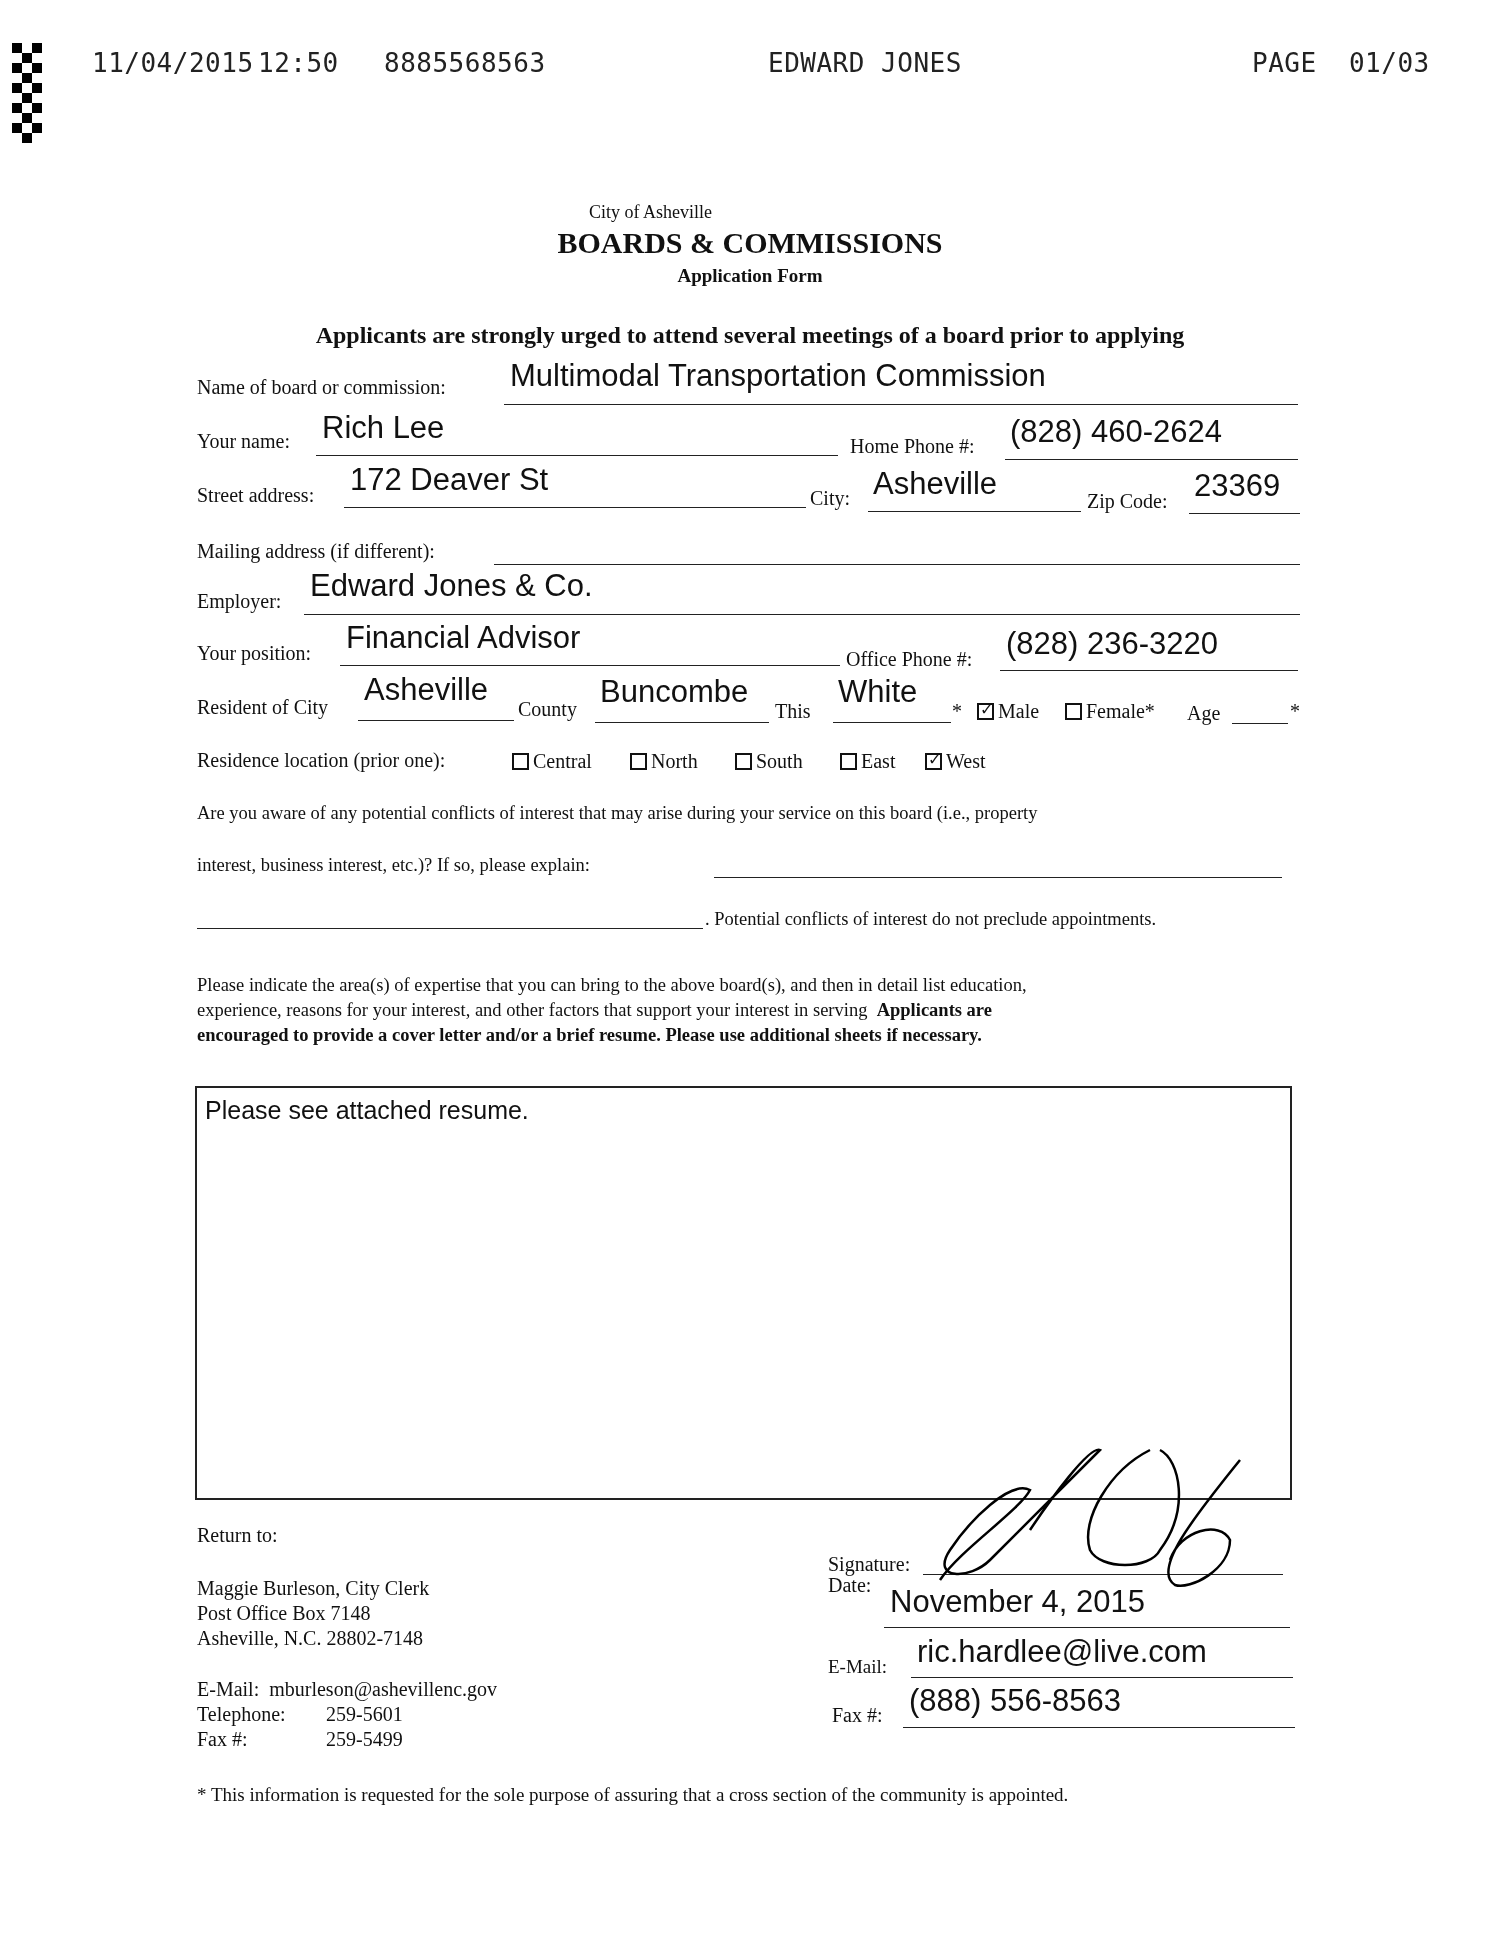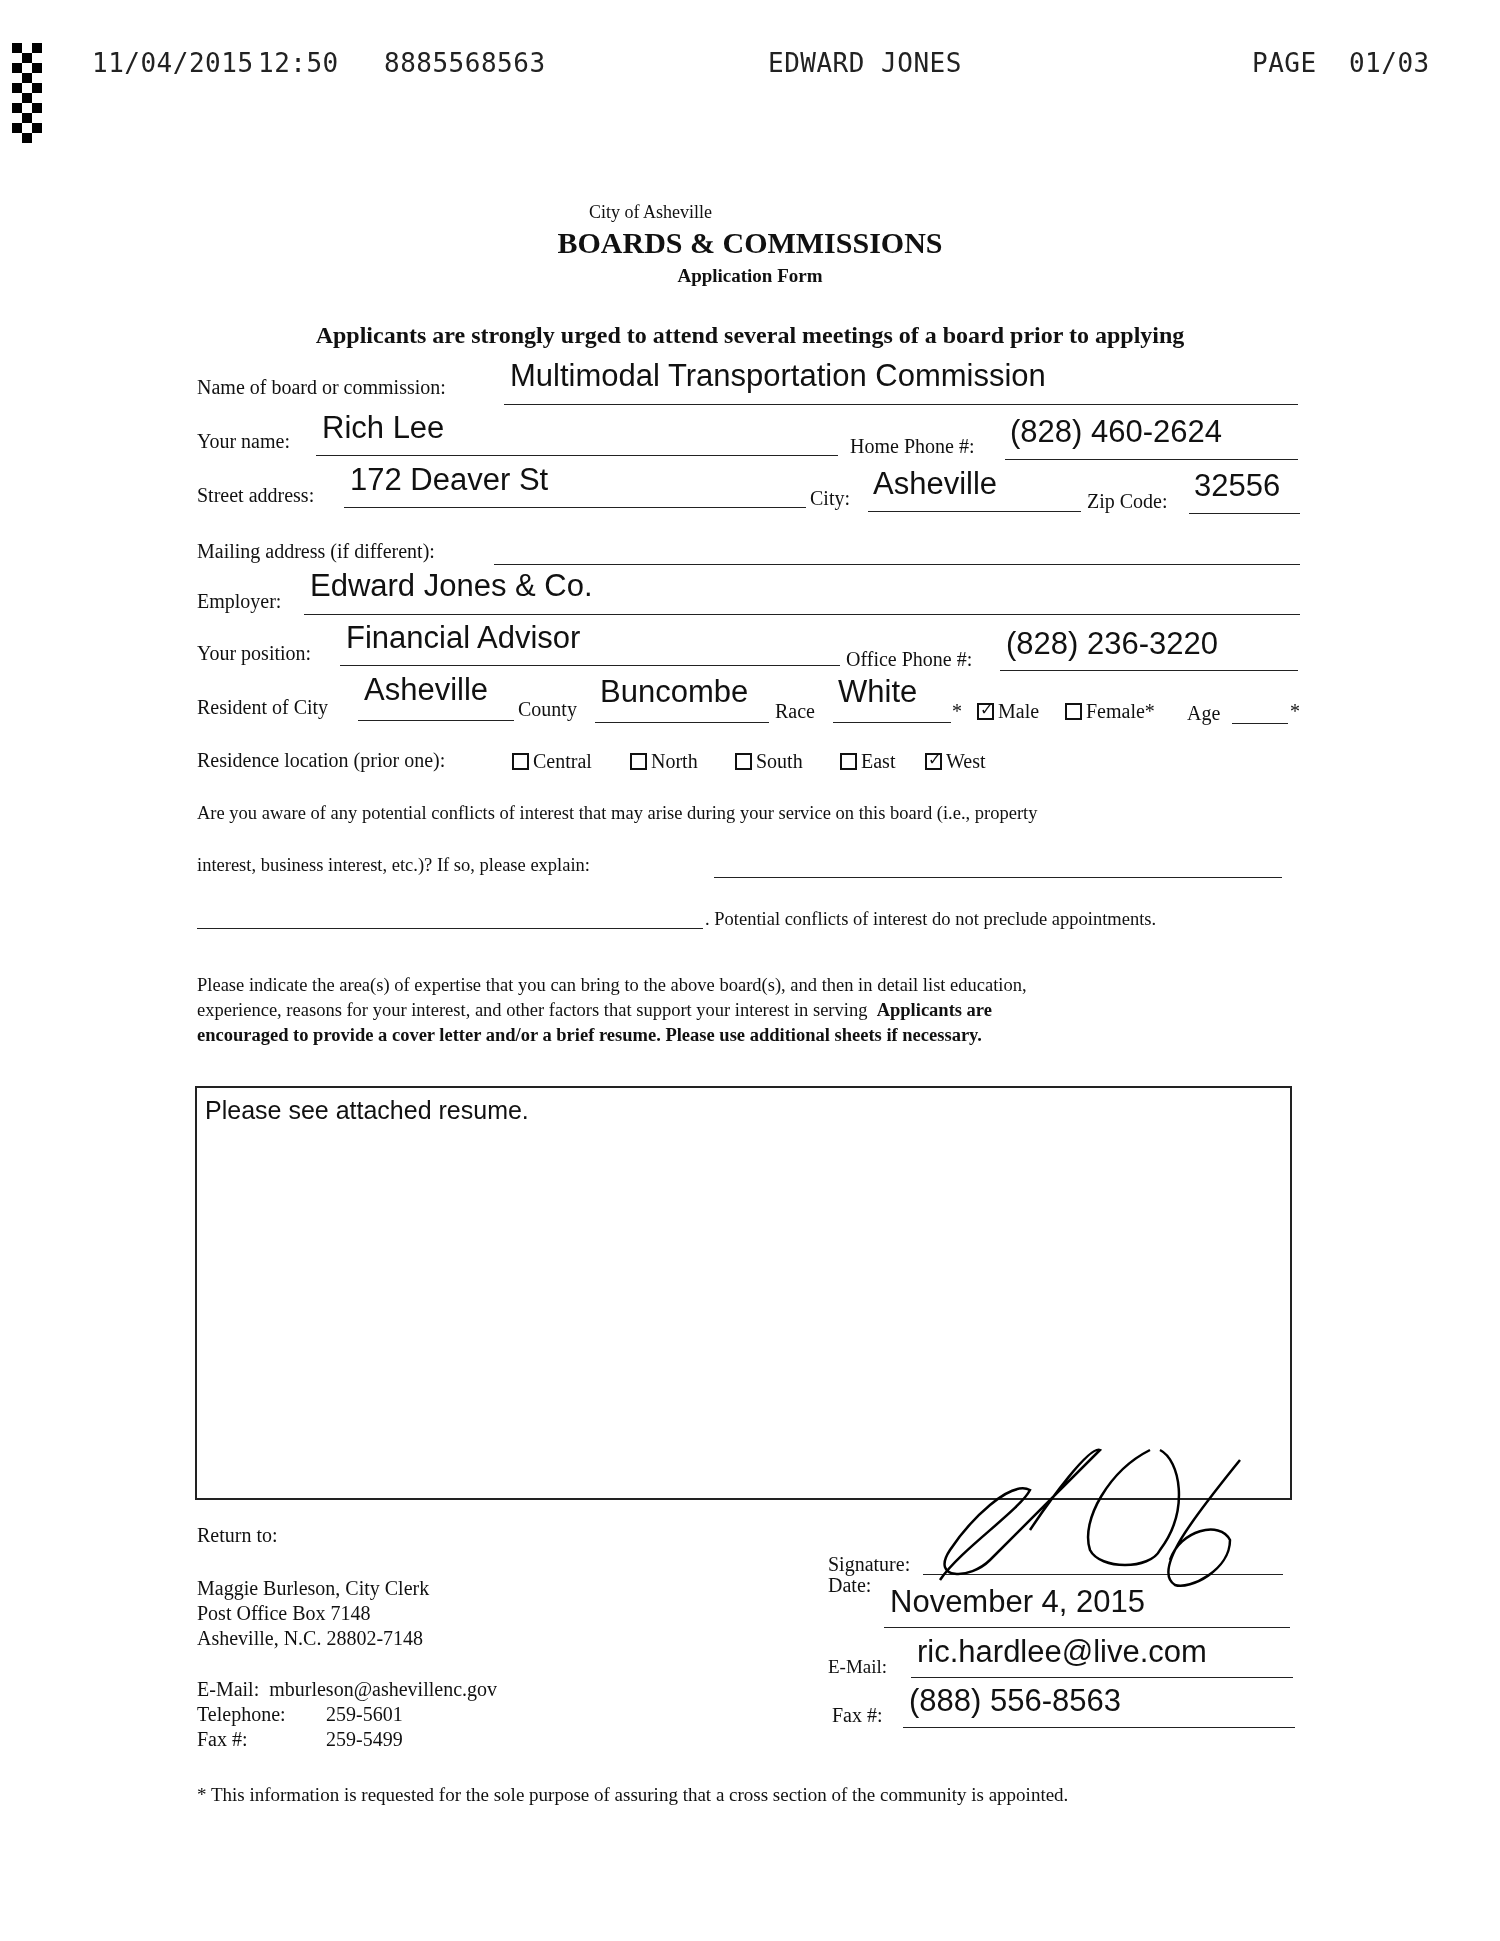--- a/index.html
+++ b/index.html
@@ -60,21 +60,21 @@
 <div class="abs val" style="left:1010px;top:414px">(828) 460-2624</div>
 <div class="line" style="left:1005px;top:459px;width:293px"></div>
 
 <div class="abs lbl" style="left:197px;top:484px">Street address:</div>
 <div class="abs val" style="left:350px;top:462px">172 Deaver St</div>
 <div class="line" style="left:344px;top:507px;width:462px"></div>
 <div class="abs lbl" style="left:810px;top:487px">City:</div>
 <div class="abs val" style="left:873px;top:466px">Asheville</div>
 <div class="line" style="left:868px;top:511px;width:213px"></div>
 <div class="abs lbl" style="left:1087px;top:490px">Zip Code:</div>
-<div class="abs val" style="left:1194px;top:468px">32556</div>
+<div class="abs val" style="left:1194px;top:468px">23369</div>
 <div class="line" style="left:1189px;top:513px;width:111px"></div>
 
 <div class="abs lbl" style="left:197px;top:540px">Mailing address (if different):</div>
 <div class="abs val" style="left:500px;top:520px"></div>
 <div class="line" style="left:494px;top:564px;width:806px"></div>
 
 <div class="abs lbl" style="left:197px;top:590px">Employer:</div>
 <div class="abs val" style="left:310px;top:568px">Edward Jones &amp; Co.</div>
 <div class="line" style="left:304px;top:614px;width:996px"></div>
 
@@ -84,21 +84,21 @@
 <div class="abs lbl" style="left:846px;top:648px">Office Phone #:</div>
 <div class="abs val" style="left:1006px;top:626px">(828) 236-3220</div>
 <div class="line" style="left:1000px;top:670px;width:298px"></div>
 
 <div class="abs lbl" style="left:197px;top:696px">Resident of City</div>
 <div class="abs val" style="left:364px;top:672px">Asheville</div>
 <div class="line" style="left:358px;top:720px;width:156px"></div>
 <div class="abs lbl" style="left:518px;top:698px">County</div>
 <div class="abs val" style="left:600px;top:674px">Buncombe</div>
 <div class="line" style="left:595px;top:722px;width:174px"></div>
-<div class="abs lbl" style="left:775px;top:700px">Race</div>
+<div class="abs lbl" style="left:775px;top:700px">This</div>
 <div class="abs val" style="left:838px;top:674px">White</div>
 <div class="line" style="left:833px;top:722px;width:118px"></div>
 <div class="abs lbl" style="left:952px;top:700px">*</div>
 <div class="abs lbl" style="left:977px;top:700px">
   <span class="cb checked"></span><span>Male</span>
 </div>
 <div class="abs lbl" style="left:1065px;top:700px">
   <span class="cb"></span><span>Female*</span>
 </div>
 <div class="abs lbl" style="left:1187px;top:702px">Age</div>

